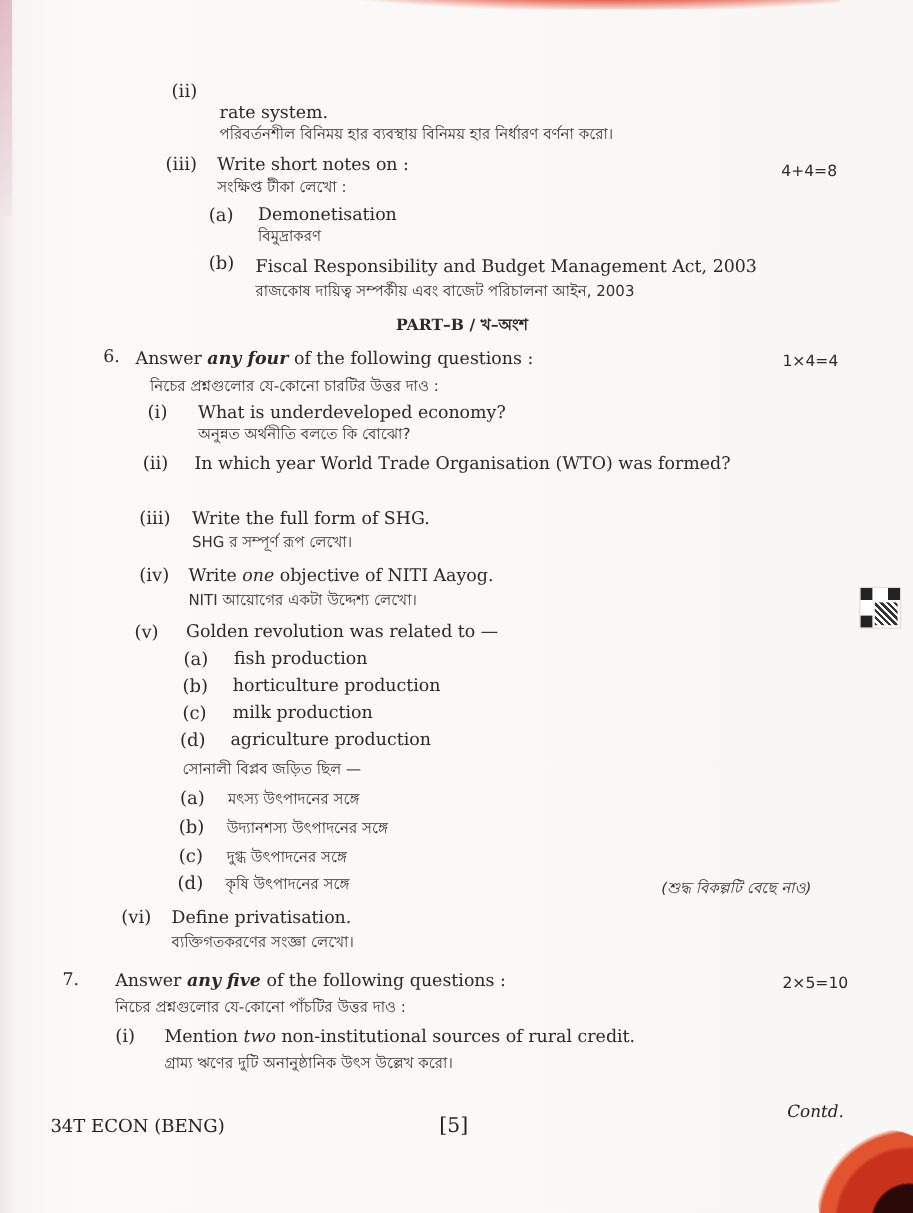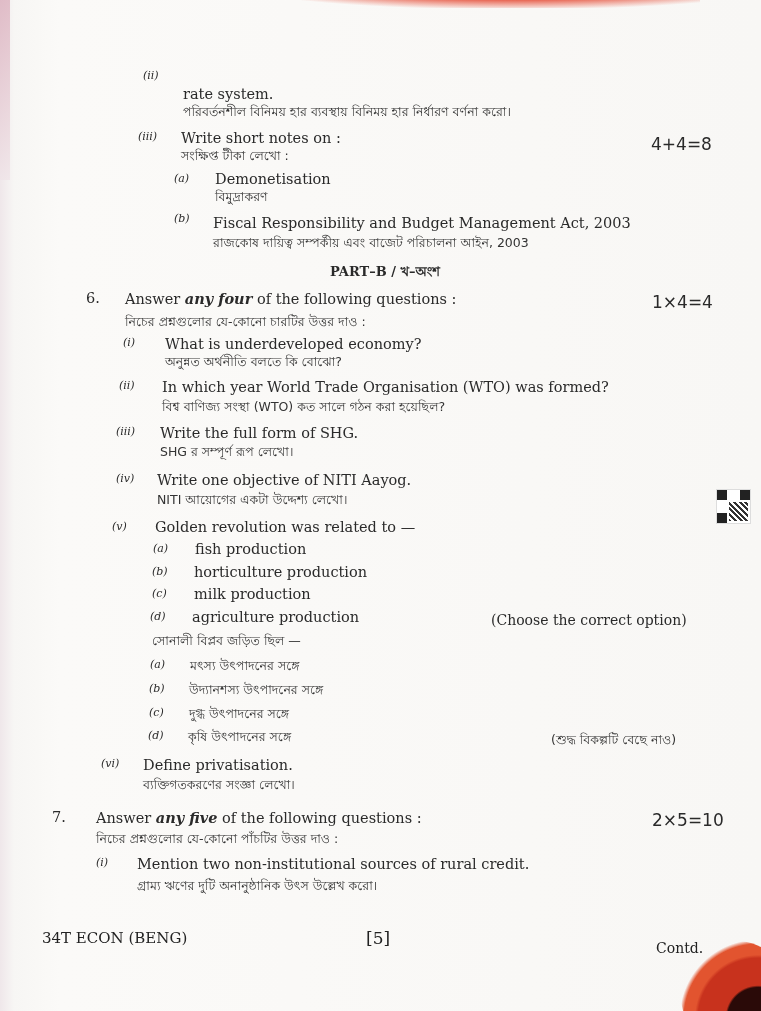--- a/index.html
+++ b/index.html
@@ -22,24 +22,24 @@
     position: absolute; left: 230px; top: -22px; width: 470px; height: 30px;
     background: radial-gradient(ellipse at 60% 0%, #e0231b 0%, #e33a22 45%, rgba(230,80,50,0.0) 75%);
   }
   .red-corner {
     position: absolute; right: -30px; bottom: -40px; width: 110px; height: 110px;
     border-radius: 50%;
     background: radial-gradient(circle at 70% 70%, #2a0a08 0 28%, #c8321d 30% 55%, #e2542f 58% 68%, rgba(240,120,90,0) 72%);
   }
   .t { position: absolute; white-space: nowrap; font-size: 14.5px; line-height: 18px; }
   .bn { font-family: "DejaVu Sans", "Liberation Sans", sans-serif; font-size: 12.5px; color: #333; }
-  .lbl { font-style: italic; font-size: 11px; }
+  .lbl { font-size: 15px; }
   .num { font-size: 14.5px; }
-  .marks { font-family: "DejaVu Sans", "Liberation Sans", sans-serif; font-size: 17px; }
-  .it { }
+  .marks { font-family: "DejaVu Sans", "Liberation Sans", sans-serif; font-size: 13px; }
+  .it { font-style: italic; }
   .bi { font-weight: bold; font-style: italic; }
   .part { font-weight: bold; font-size: 13px; }
   .qr {
     position: absolute; left: 716px; top: 489px; width: 33px; height: 33px;
     background:
       linear-gradient(#222,#222) 0 0/10px 10px no-repeat,
       linear-gradient(#222,#222) 23px 0/10px 10px no-repeat,
       linear-gradient(#222,#222) 0 23px/10px 10px no-repeat,
       repeating-linear-gradient(45deg, #333 0 2px, #fff 2px 4px) 12px 12px/19px 19px no-repeat,
       #fff;
@@ -68,52 +68,50 @@
   <span class="t" style="left:215px;top:170px;">Demonetisation</span>
   <span class="t bn" style="left:215px;top:188px;">বিমুদ্রাকরণ</span>
 
   <span class="t lbl" style="left:174px;top:210px;">(b)</span>
   <span class="t" style="left:213px;top:214px;">Fiscal Responsibility and Budget Management Act, 2003</span>
   <span class="t bn" style="left:213px;top:234px;">রাজকোষ দায়িত্ব সম্পর্কীয় এবং বাজেট পরিচালনা আইন, 2003</span>
 
   <span class="t part" style="left:330px;top:263px;">PART–B / খ–অংশ</span>
 
   <span class="t num" style="left:86px;top:289px;">6.</span>
-  <span class="t" style="left:125px;top:290px;"><span>Answer </span><span class="bi">any four</span><span> of the following questions :</span></span>
+  <span class="t" style="left:113px;top:290px;"><span>Answer </span><span class="bi">any four</span><span> of the following questions :</span></span>
   <span class="t marks" style="left:652px;top:293px;">1×4=4</span>
   <span class="t bn" style="left:125px;top:313px;">নিচের প্রশ্নগুলোর যে-কোনো চারটির উত্তর দাও :</span>
 
   <span class="t lbl" style="left:123px;top:334px;">(i)</span>
   <span class="t" style="left:165px;top:335px;">What is underdeveloped economy?</span>
   <span class="t bn" style="left:165px;top:353px;">অনুন্নত অর্থনীতি বলতে কি বোঝো?</span>
 
   <span class="t lbl" style="left:119px;top:377px;">(ii)</span>
   <span class="t" style="left:162px;top:378px;">In which year World Trade Organisation (WTO) was formed?</span>
-  <span class="t bn" style="left:162px;top:398px;">বিশ্ব বাণিজ্য সংস্থা (WTO) কত সালে গঠন করা হয়েছিল?</span>
 
   <span class="t lbl" style="left:116px;top:423px;">(iii)</span>
   <span class="t" style="left:160px;top:424px;">Write the full form of SHG.</span>
   <span class="t bn" style="left:160px;top:443px;">SHG র সম্পূর্ণ রূপ লেখো।</span>
 
   <span class="t lbl" style="left:116px;top:470px;">(iv)</span>
   <span class="t" style="left:157px;top:471px;"><span>Write </span><span class="it">one</span><span> objective of NITI Aayog.</span></span>
   <span class="t bn" style="left:157px;top:491px;">NITI আয়োগের একটা উদ্দেশ্য লেখো।</span>
 
   <span class="t lbl" style="left:112px;top:518px;">(v)</span>
   <span class="t" style="left:155px;top:518px;">Golden revolution was related to —</span>
 
   <span class="t lbl" style="left:153px;top:540px;">(a)</span>
   <span class="t" style="left:195px;top:540px;">fish production</span>
   <span class="t lbl" style="left:152px;top:563px;">(b)</span>
   <span class="t" style="left:194px;top:563px;">horticulture production</span>
   <span class="t lbl" style="left:152px;top:585px;">(c)</span>
   <span class="t" style="left:194px;top:585px;">milk production</span>
   <span class="t lbl" style="left:150px;top:608px;">(d)</span>
   <span class="t" style="left:192px;top:608px;">agriculture production</span>
-  <span class="t it" style="left:491px;top:611px;font-size:14px;">(Choose the correct option)</span>
 
   <span class="t bn" style="left:152px;top:632px;">সোনালী বিপ্লব জড়িত ছিল —</span>
   <span class="t lbl" style="left:150px;top:656px;">(a)</span>
   <span class="t bn" style="left:190px;top:657px;">মৎস্য উৎপাদনের সঙ্গে</span>
   <span class="t lbl" style="left:149px;top:680px;">(b)</span>
   <span class="t bn" style="left:189px;top:681px;">উদ্যানশস্য উৎপাদনের সঙ্গে</span>
   <span class="t lbl" style="left:149px;top:704px;">(c)</span>
   <span class="t bn" style="left:189px;top:705px;">দুগ্ধ উৎপাদনের সঙ্গে</span>
   <span class="t lbl" style="left:148px;top:727px;">(d)</span>
   <span class="t bn" style="left:188px;top:728px;">কৃষি উৎপাদনের সঙ্গে</span>
@@ -129,14 +127,14 @@
   <span class="t bn" style="left:96px;top:830px;">নিচের প্রশ্নগুলোর যে-কোনো পাঁচটির উত্তর দাও :</span>
 
   <span class="t lbl" style="left:96px;top:854px;">(i)</span>
   <span class="t" style="left:137px;top:855px;"><span>Mention </span><span class="it">two</span><span> non-institutional sources of rural credit.</span></span>
   <span class="t bn" style="left:137px;top:877px;">গ্রাম্য ঋণের দুটি অনানুষ্ঠানিক উৎস উল্লেখ করো।</span>
 
   <div class="qr"></div>
 
   <span class="t footer" style="left:42px;top:929px;">34T ECON (BENG)</span>
   <span class="t footer" style="left:366px;top:929px;font-size:17px;">[5]</span>
-  <span class="t footer it" style="left:656px;top:918px;font-size:14px;margin-top:21px;">Contd.</span>
+  <span class="t footer it" style="left:656px;top:918px;font-size:14px;">Contd.</span>
 </div>
 
 </body></html>

